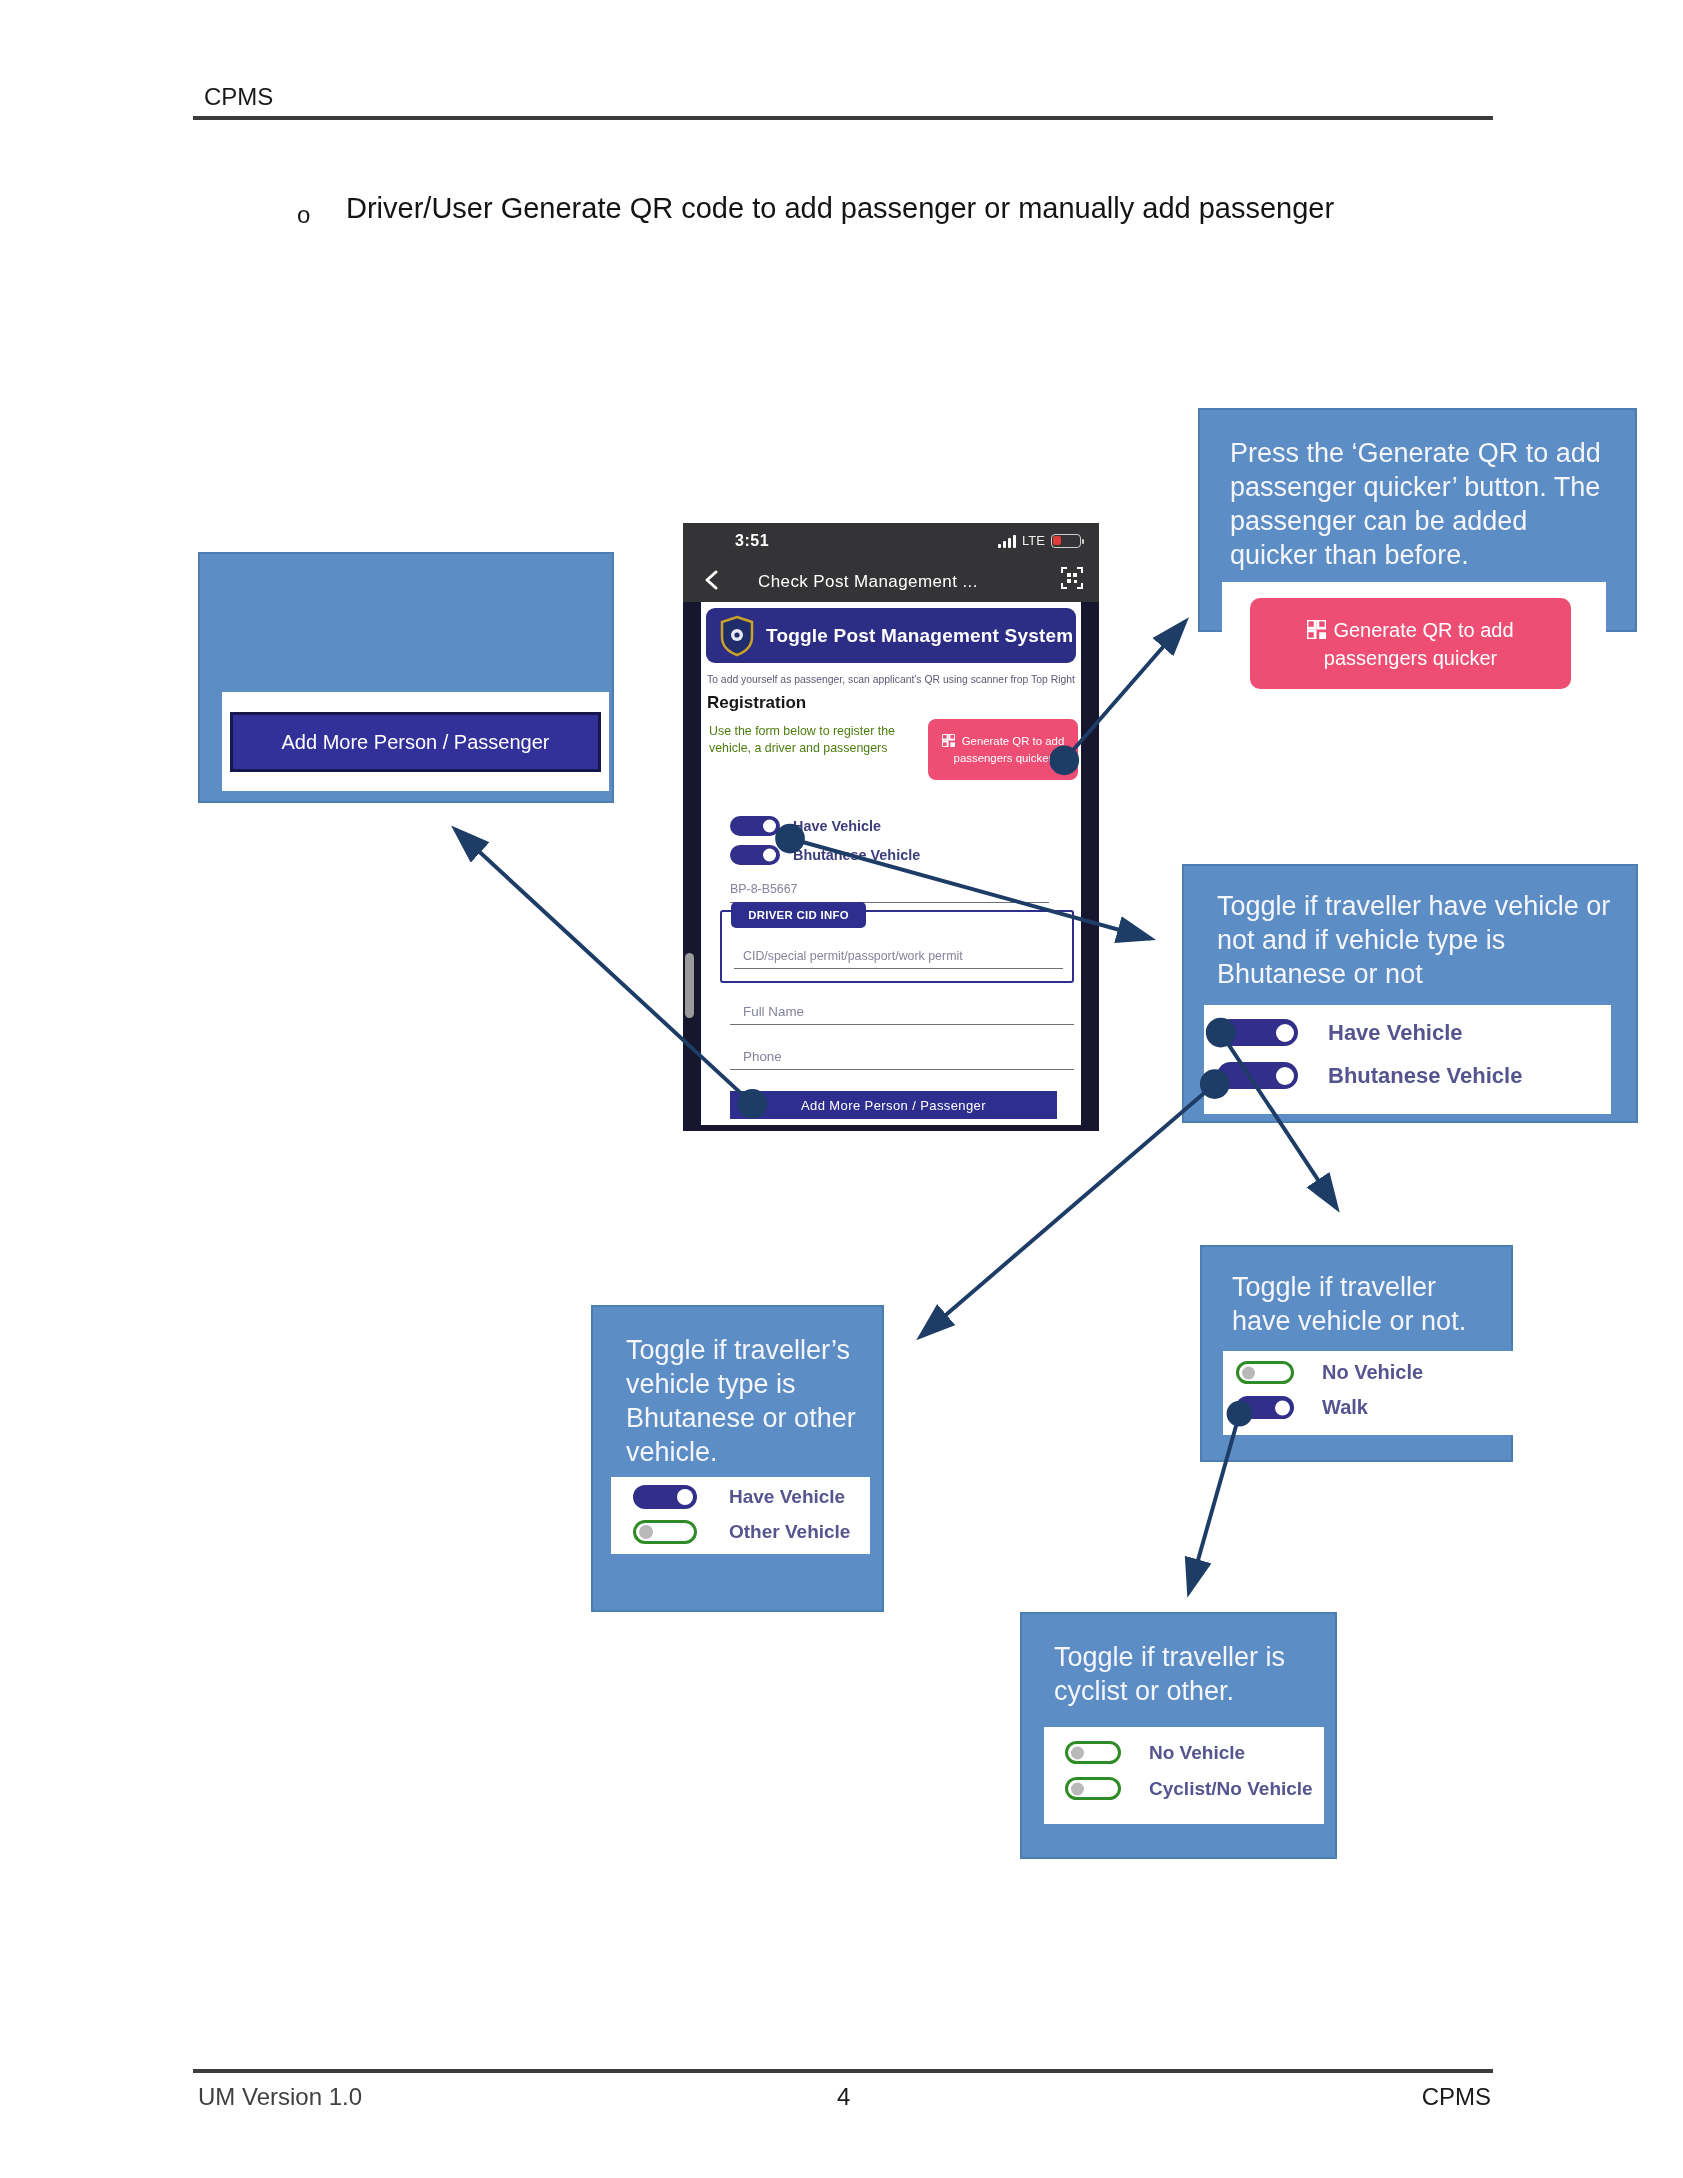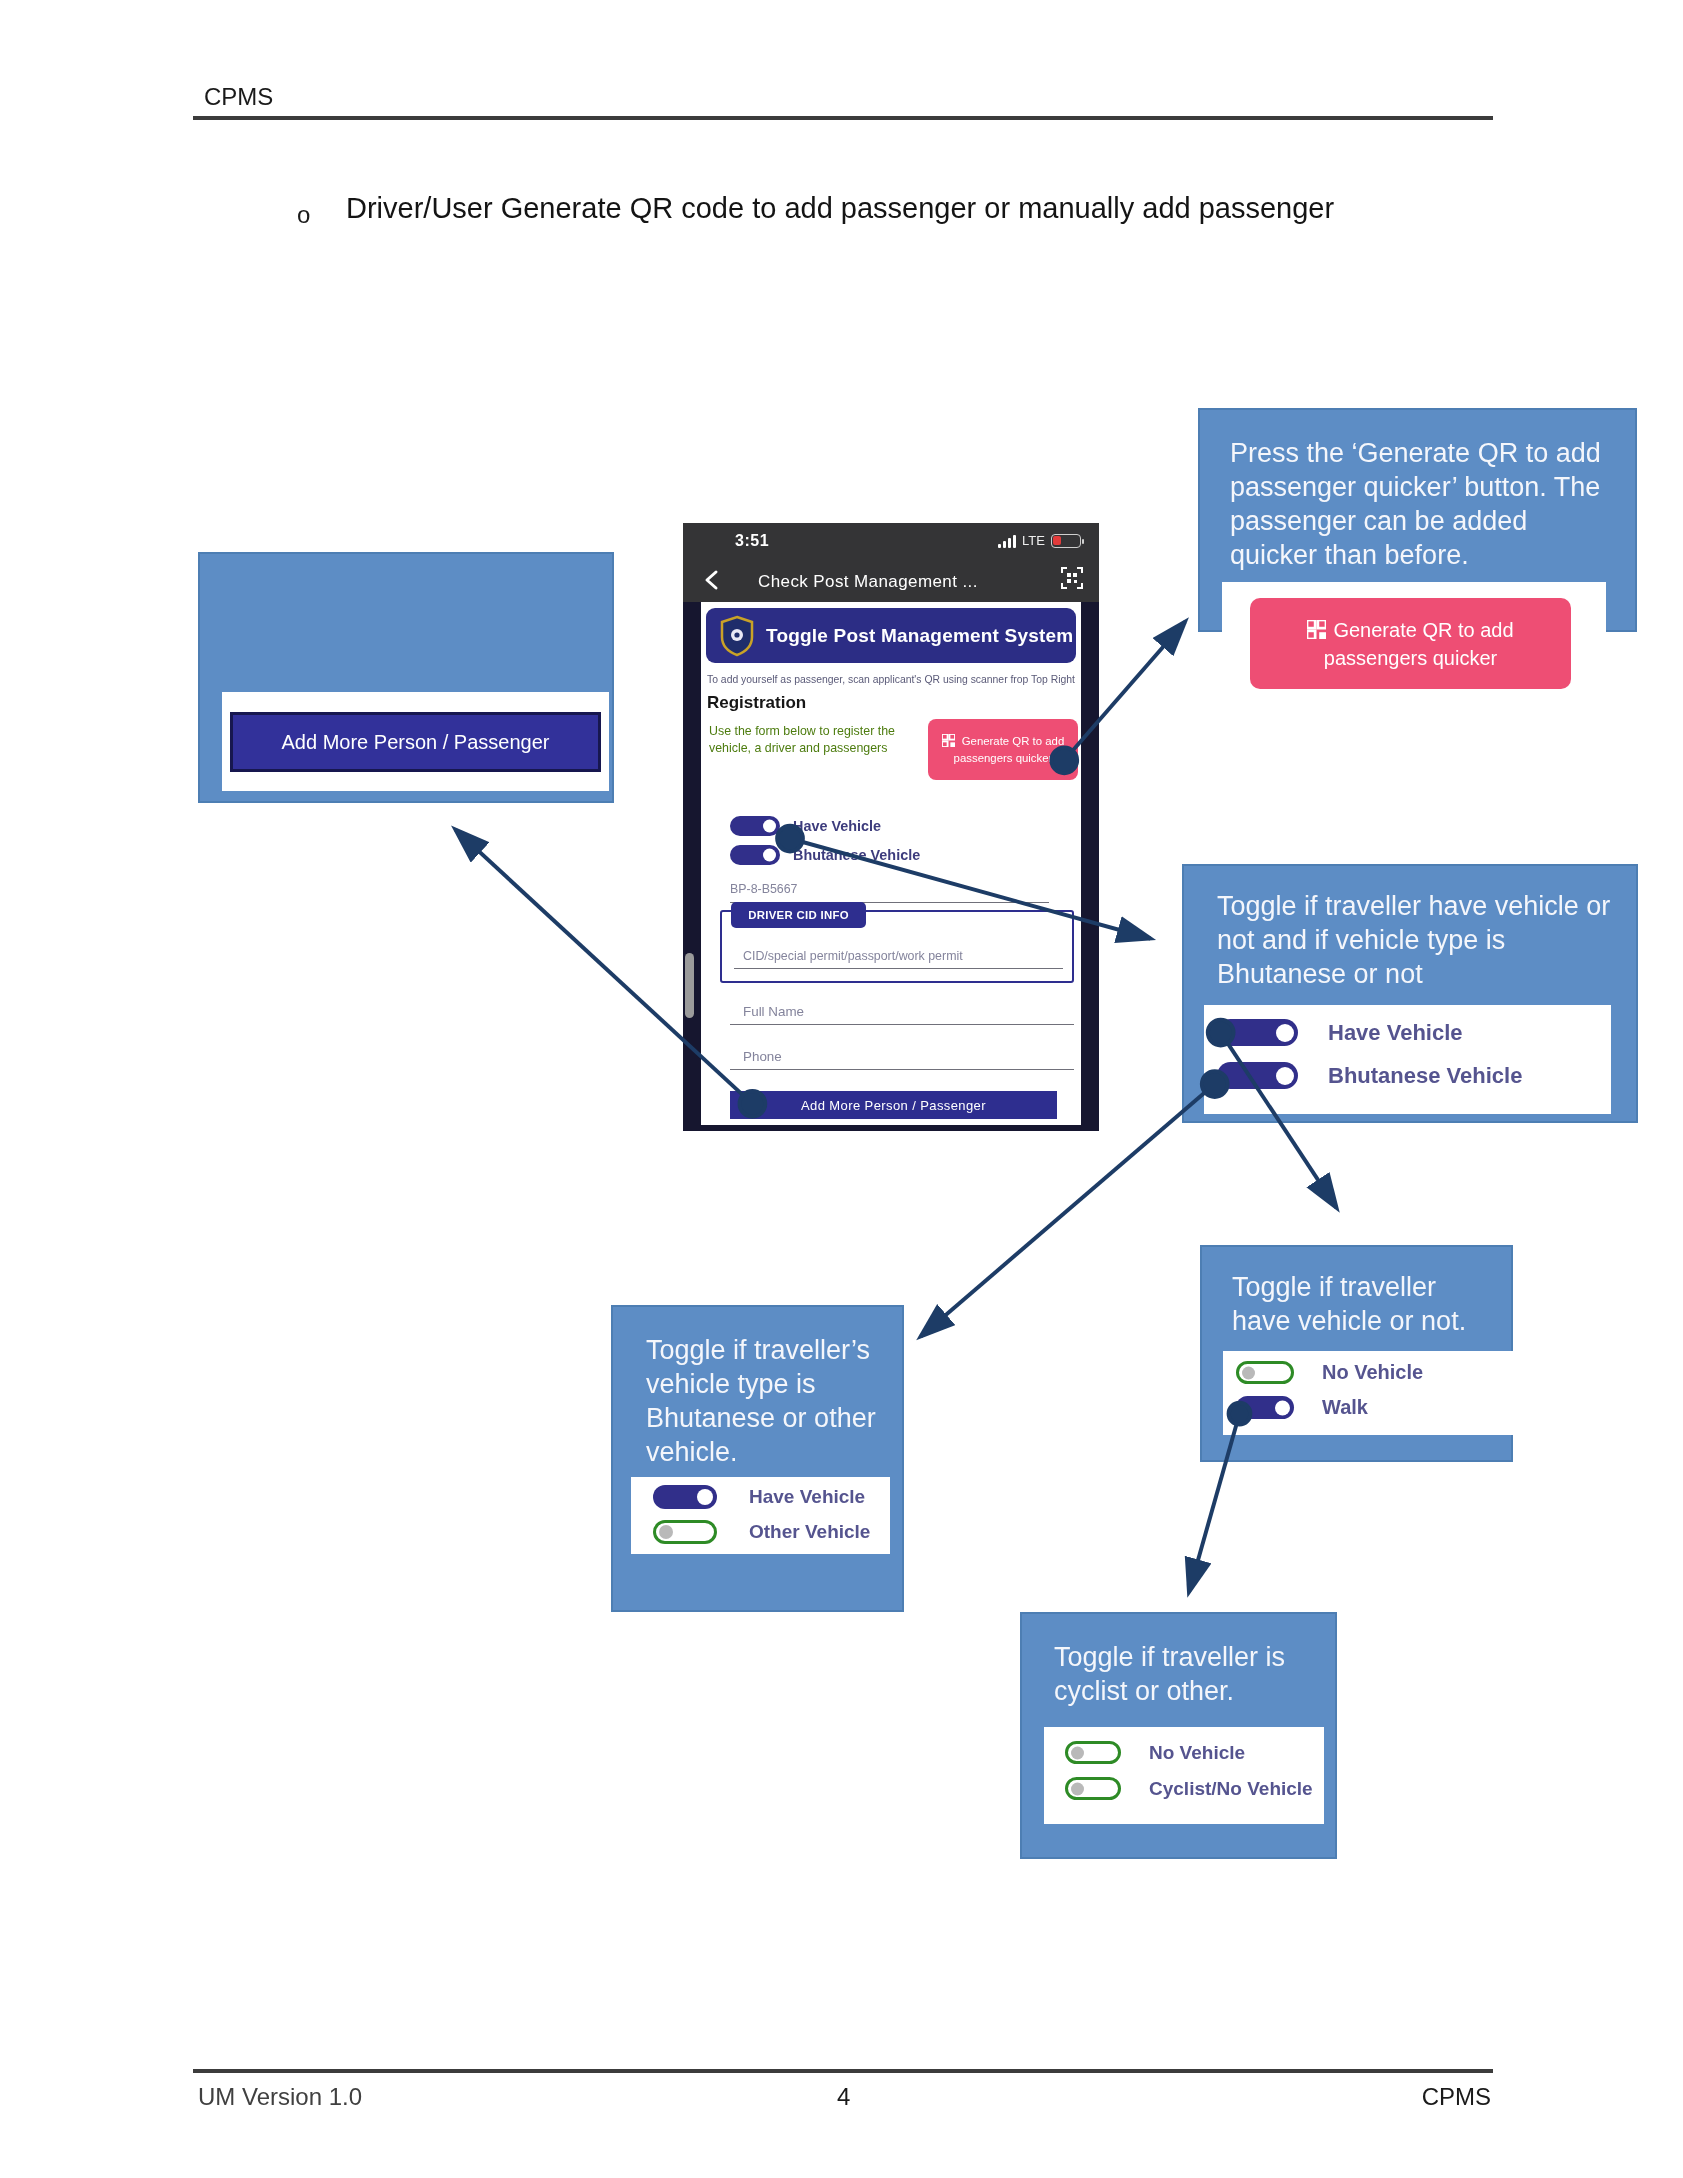--- a/index.html
+++ b/index.html
@@ -241,21 +241,21 @@
       </div>
       <div class="tg-row" style="left:13px; top:45px; gap:28px;">
         <span class="tg on" style="width:58px; height:23px;">
             <span class="knob" style="width:15px;height:15px;"></span>
           </span>
         <span class="tg-label" style="font-size:20px;">Walk</span>
       </div>
     </div>
   </div>
 
-  <div class="callout" style="left:611px; top:1305px; width:293px; height:307px;">
+  <div class="callout" style="left:591px; top:1305px; width:293px; height:307px;">
     <div class="co-text" style="left:33px; top:26px; width:236px;">Toggle if traveller’s vehicle type is Bhutanese or other vehicle.</div>
     <div class="inset" style="left:18px; top:170px; width:259px; height:77px;">
       <div class="tg-row" style="left:22px; top:8px; gap:32px;">
         <span class="tg on" style="width:64px; height:24px;">
             <span class="knob" style="width:16px;height:16px;"></span>
           </span>
         <span class="tg-label" style="font-size:19px;">Have Vehicle</span>
       </div>
       <div class="tg-row" style="left:22px; top:43px; gap:32px;">
         <span class="tg off" style="width:64px; height:24px;">

